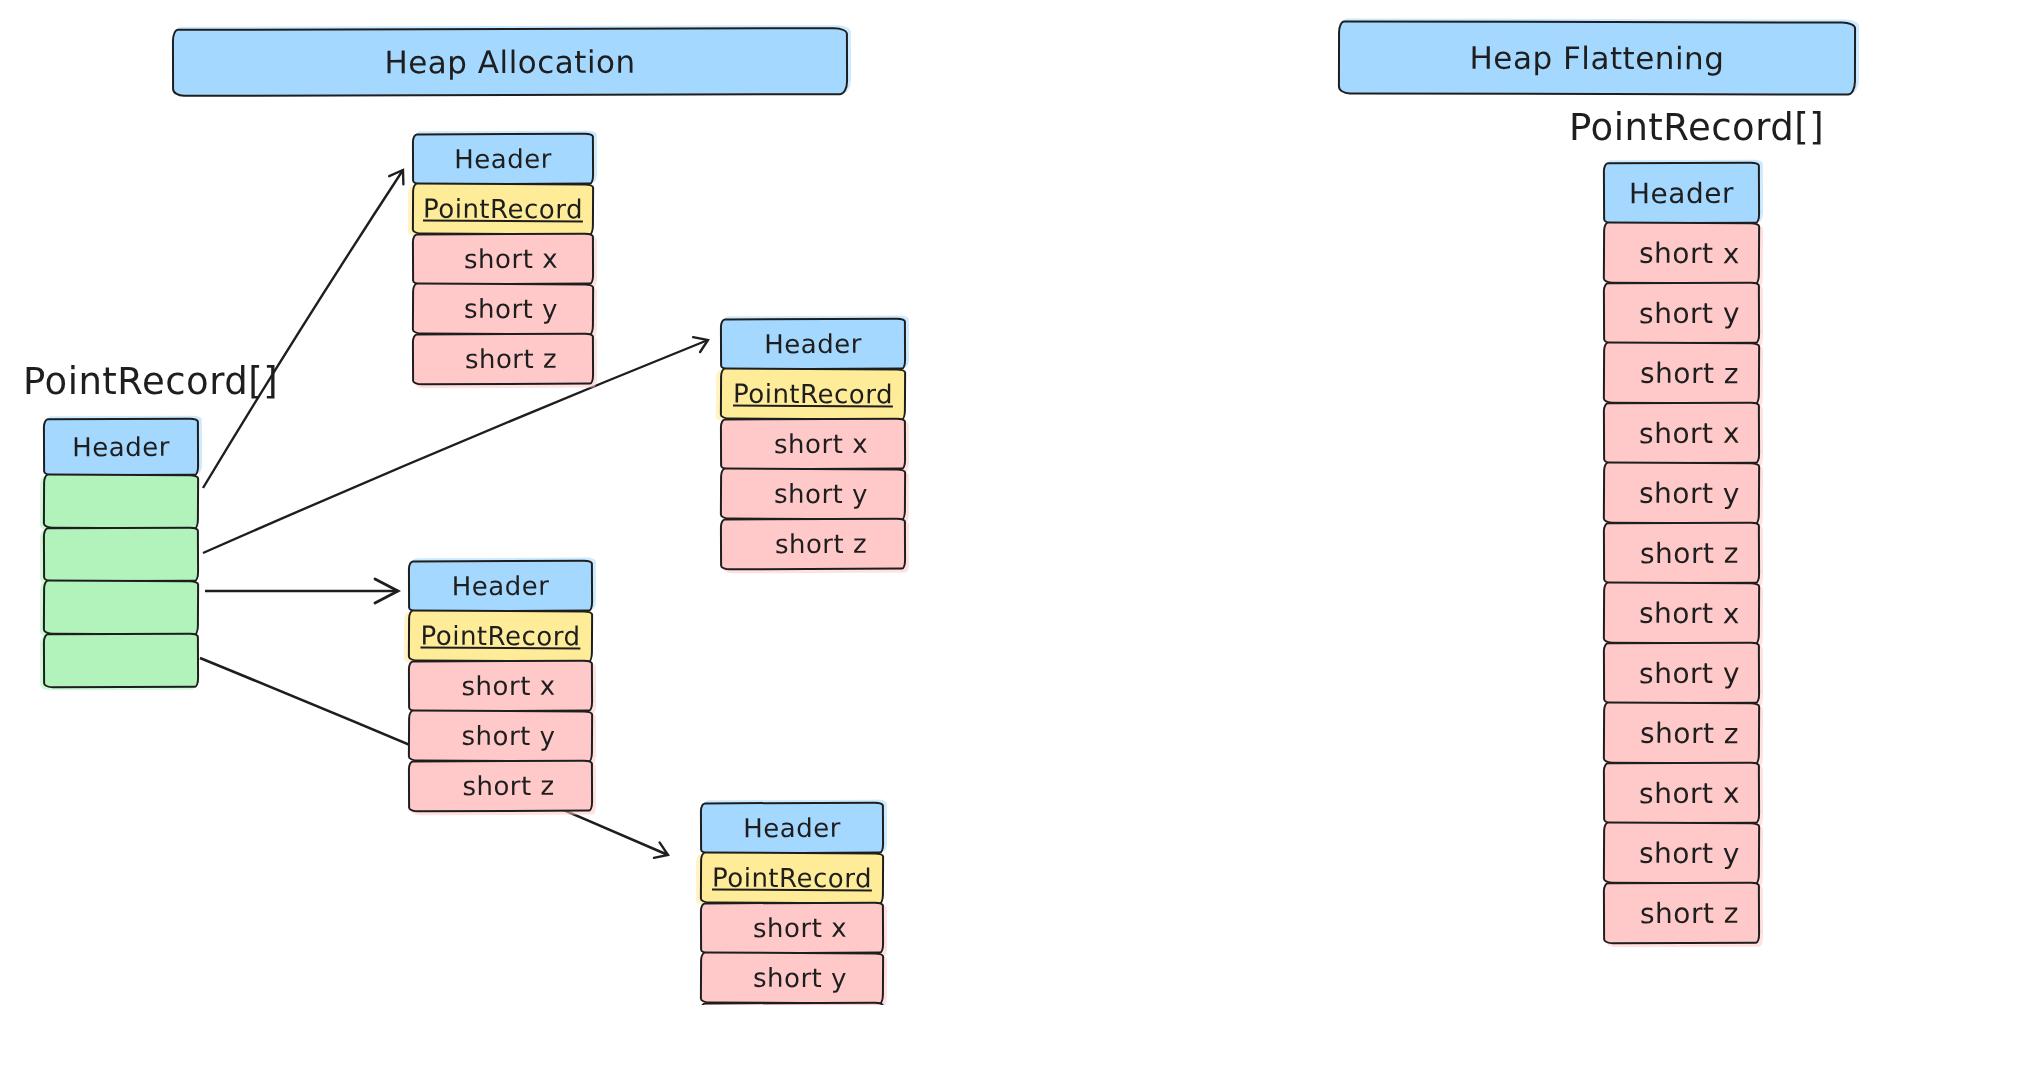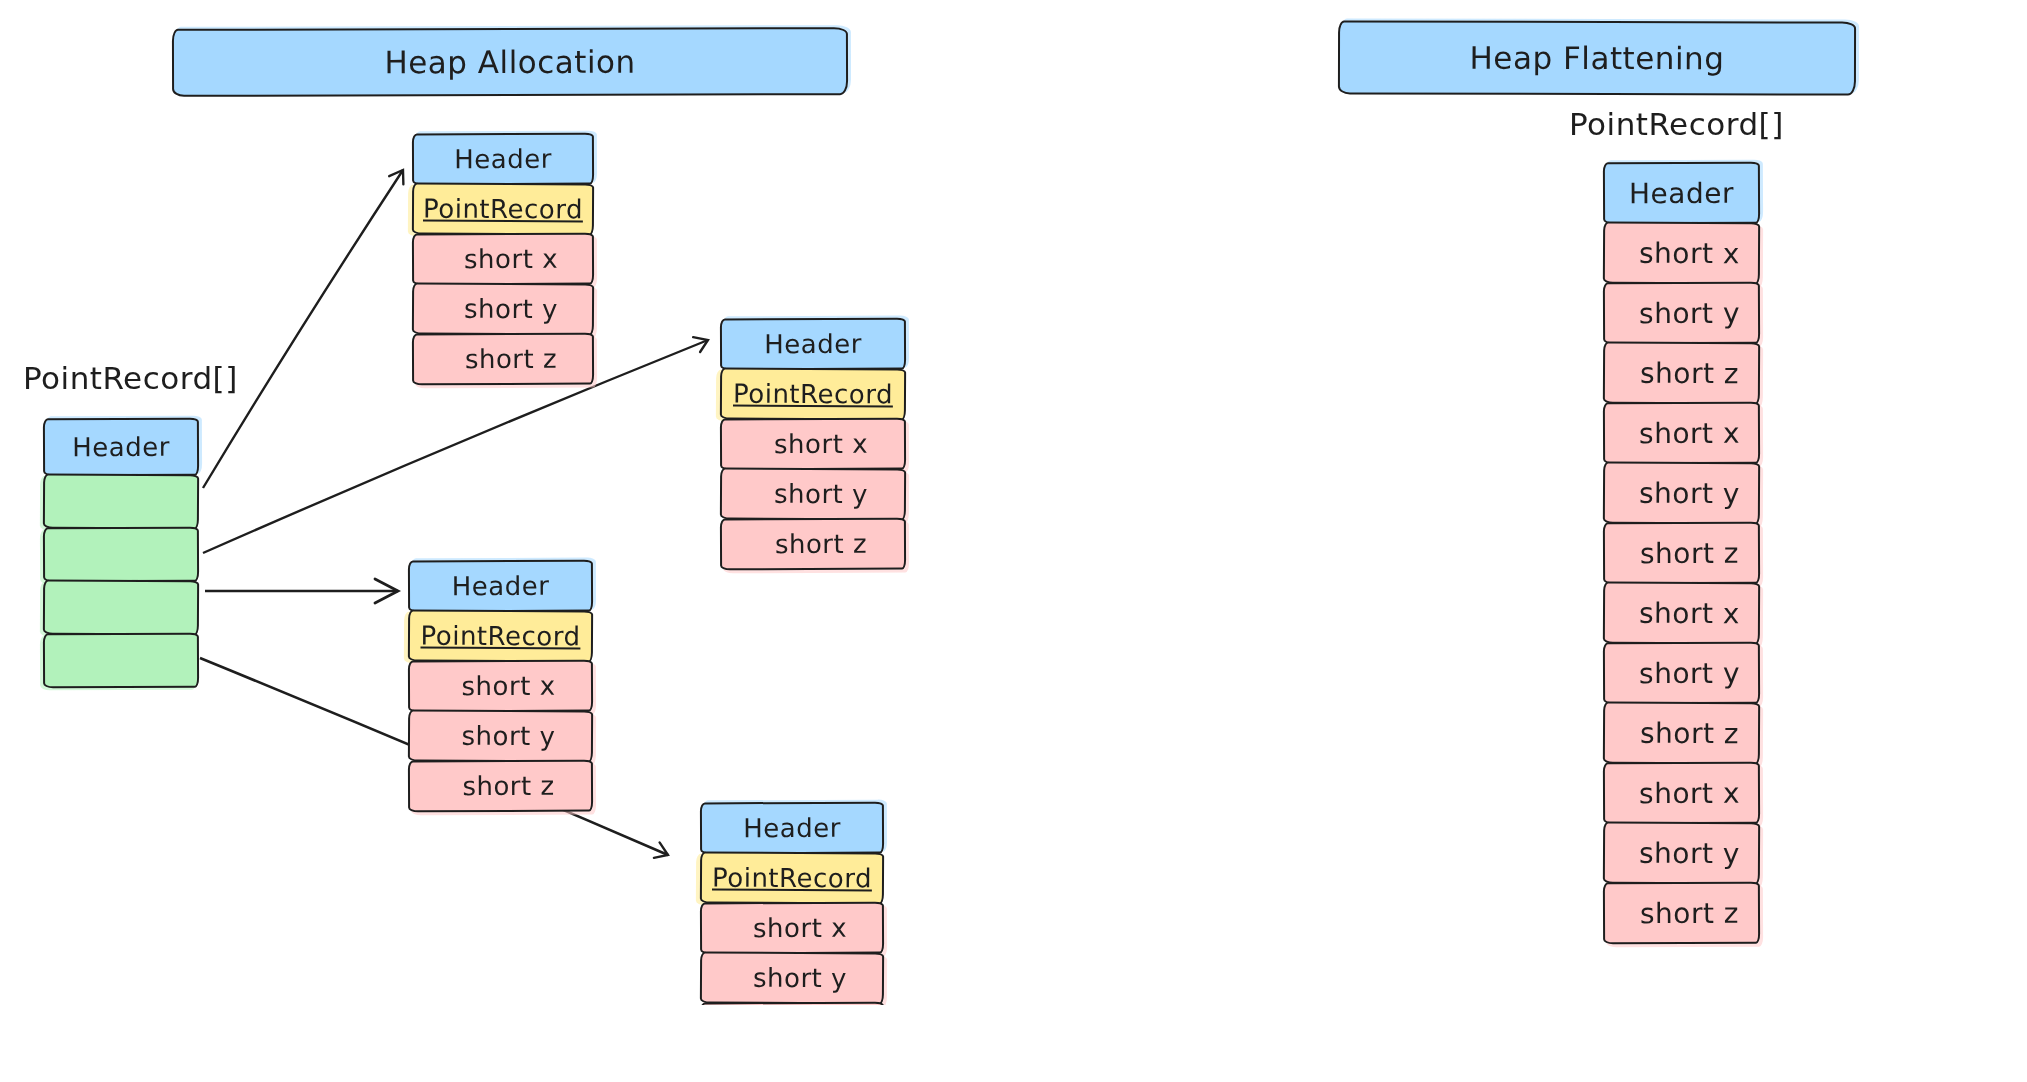--- a/index.html
+++ b/index.html
@@ -9,21 +9,21 @@
   }
   .arrows{position:absolute;left:0;top:0;z-index:0;}
 
   .titlebox{
     position:absolute;z-index:1;display:flex;align-items:center;justify-content:center;
     border:2.5px solid #1e1e1e;font-size:31px;letter-spacing:.5px;
     border-radius:6px 14px 8px 12px / 12px 7px 14px 8px;
     box-shadow:3px 3px 0 rgba(165,216,255,.45);
   }
   .arraylabel{
-    position:absolute;z-index:1;text-align:left;font-size:31px;letter-spacing:.5px;
+    position:absolute;z-index:1;text-align:center;font-size:37px;letter-spacing:.5px;
   }
   .stack{position:absolute;z-index:1;}
   .cell{
     box-sizing:border-box;display:flex;align-items:center;justify-content:center;
     border:2.3px solid #1e1e1e;font-size:26px;letter-spacing:.5px;
     border-radius:5px 9px 4px 10px / 9px 4px 10px 5px;
   }
   .stack .cell + .cell{margin-top:-2px;}
   .stack .cell:nth-child(odd){transform:rotate(-.25deg);}
   .stack .cell:nth-child(even){transform:rotate(.3deg);}

